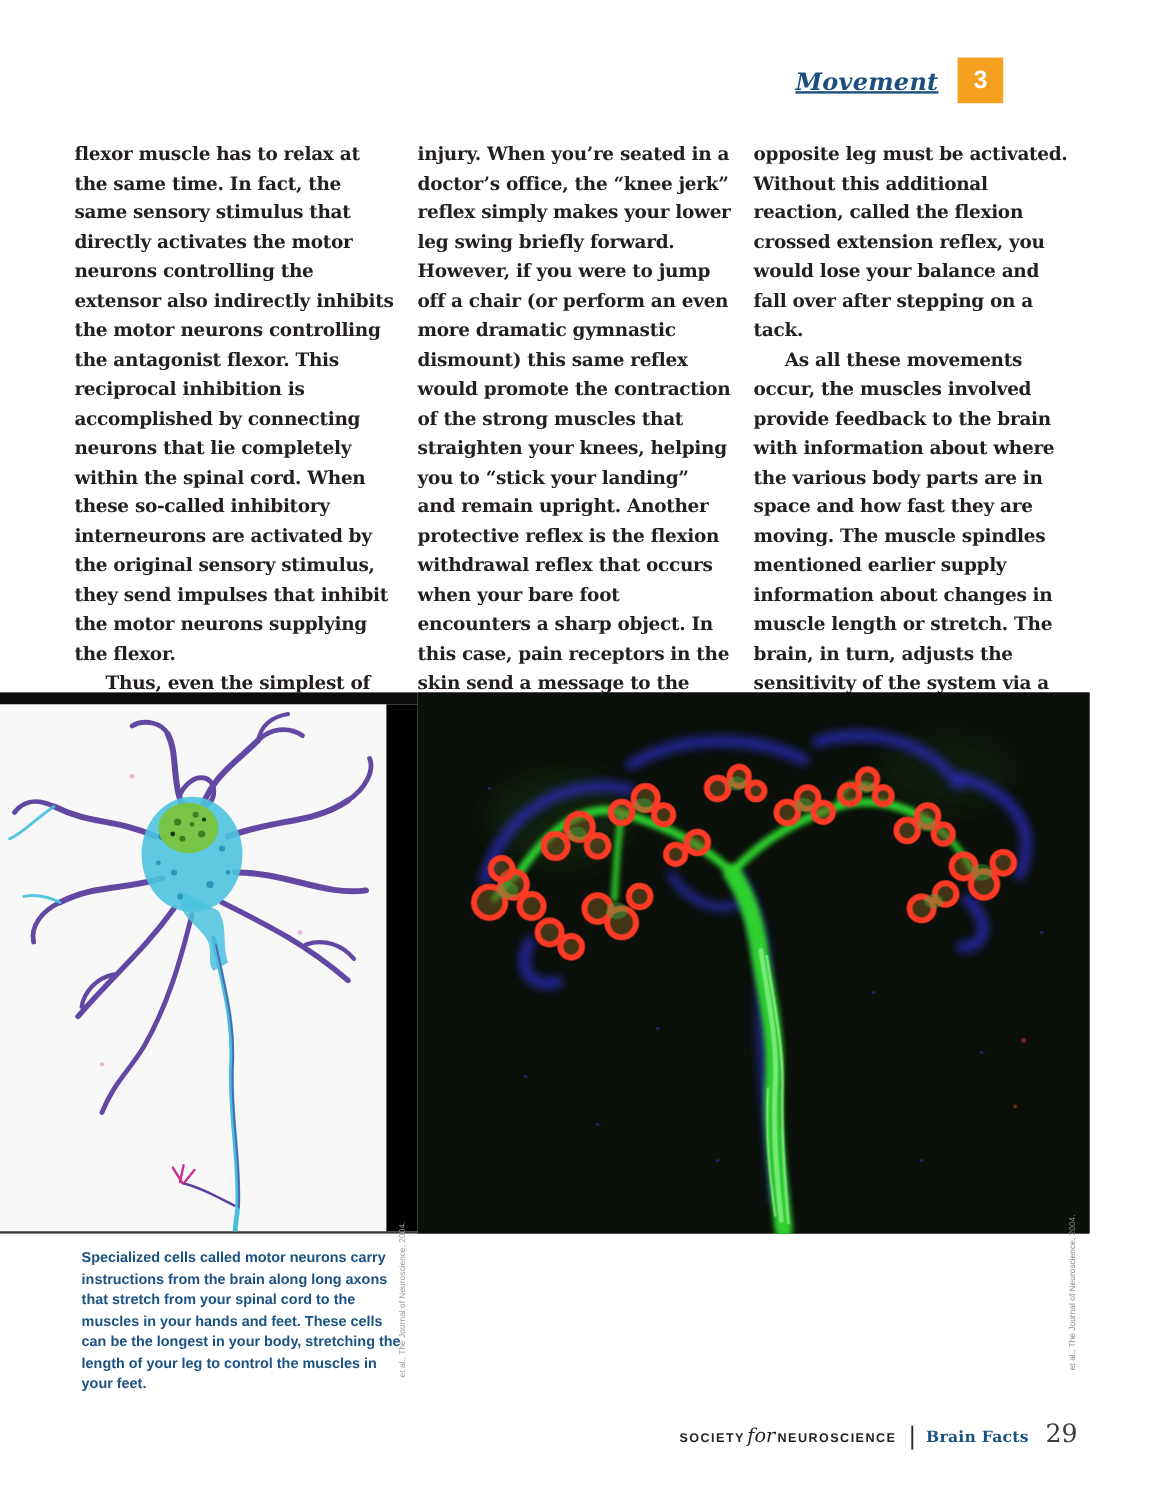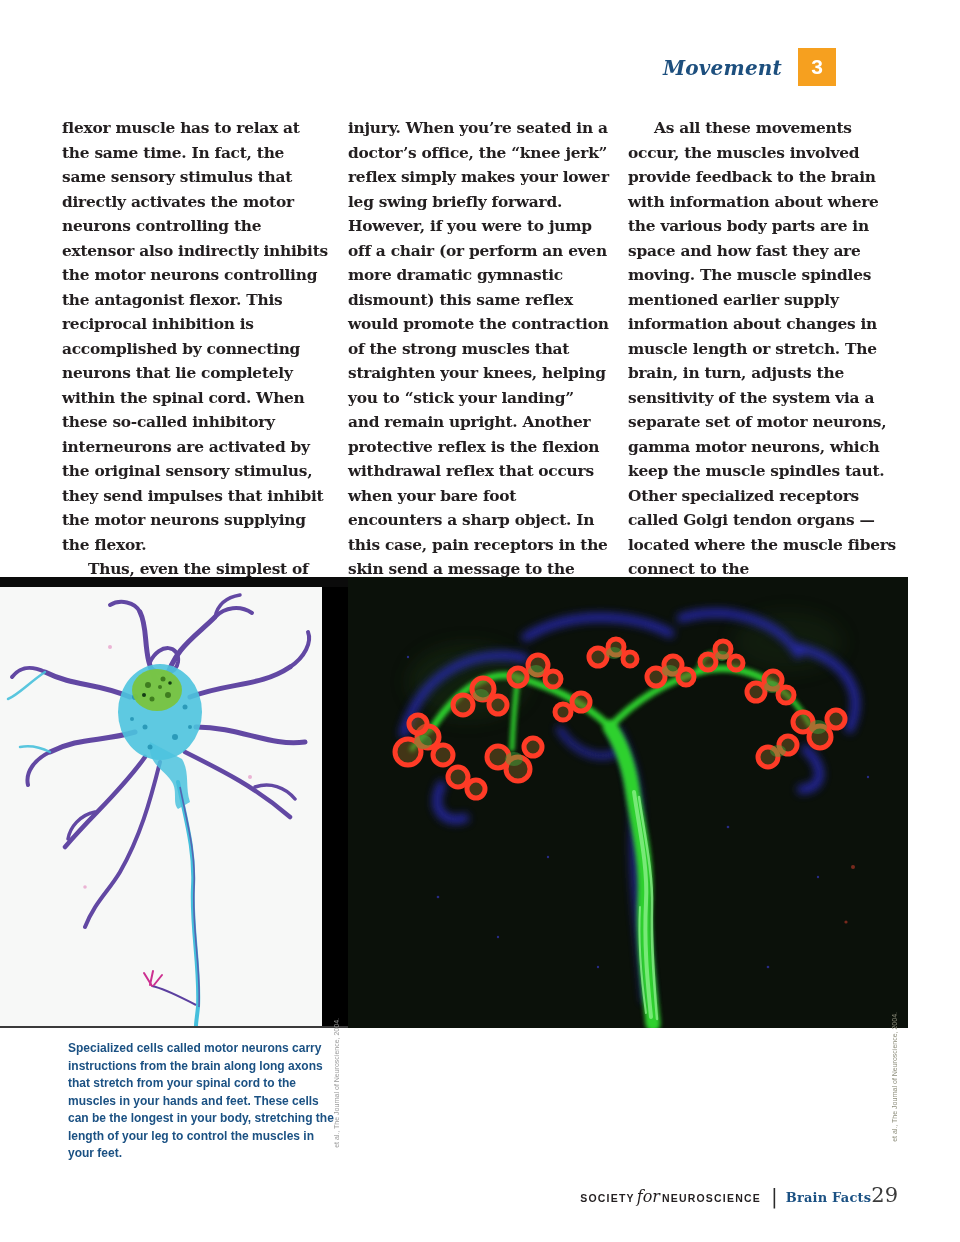--- a/index.html
+++ b/index.html
@@ -2,21 +2,21 @@
 <html lang="en"><head>
 <meta charset="utf-8">
 <style>
   html,body{margin:0;padding:0;background:#e8e8e8;}
   .page{position:relative;width:960px;height:1242px;background:#ffffff;overflow:hidden;
         font-family:"DejaVu Serif","Liberation Serif",serif;}
 
   
   .chapter-head{position:absolute;top:48px;left:62px;right:62px;height:38px;}
   .chapter-title{position:absolute;right:116px;top:8px;font-style:italic;font-weight:700;
-        font-size:20px;color:#1d4f7e;letter-spacing:.2px;}
+        font-size:20px;color:#1d4f7e;letter-spacing:.2px;text-decoration:underline;}
   .chapter-badge{position:absolute;right:62px;top:0;width:38px;height:38px;background:#f6a01f;
         display:flex;align-items:center;justify-content:center;}
   .chapter-badge span{color:#ffffff;font-family:"Liberation Sans",sans-serif;
         font-weight:700;font-size:21px;}
 
   
   .cols{position:absolute;left:62px;top:116px;width:836px;display:flex;}
   .col{color:#231f20;font-weight:700;font-size:15.4px;line-height:24.5px;
        letter-spacing:-0.25px;text-align:left;hyphens:auto;}
   .col p{margin:0;}
@@ -43,21 +43,21 @@
   .caption-right{left:348px;top:1040px;width:552px;}
 
   
   .footer{position:absolute;right:62px;top:1183px;display:flex;align-items:baseline;}
   .soc{font-family:"Liberation Sans",sans-serif;font-weight:700;color:#231f20;
        font-size:10.5px;letter-spacing:1.2px;}
   .soc-for{font-family:"DejaVu Serif",serif;font-style:italic;font-weight:400;
        font-size:16px;letter-spacing:0;text-transform:none;color:#231f20;margin:0 2px;}
   .foot-sep{color:#2a2a2a;font-size:20px;margin:0 8px 0 10px;font-weight:400;position:relative;top:1px;}
   .book-title{color:#1b5183;font-weight:700;font-size:13px;letter-spacing:.2px;}
-  .page-num{color:#3a3a3a;font-size:21px;margin-left:0;}
+  .page-num{color:#3a3a3a;font-size:21px;margin-left:14px;}
 </style>
 </head>
 <body>
 
 <div class="page">
 
   <div class="chapter-head">
     <div class="chapter-title">Movement</div>
     <div class="chapter-badge">
       <span>3</span>
@@ -67,20 +67,21 @@
   <div class="cols">
     <div class="col col1">
       <p>flexor muscle has to relax at the same time. In fact, the same sensory stimulus that directly activates the motor neurons controlling the extensor also indirectly inhibits the motor neurons controlling the antagonist flexor. This reciprocal inhibition is accomplished by connecting neurons that lie completely within the spinal cord. When these so-called inhibitory interneurons are activated by the original sensory stimulus, they send impulses that inhibit the motor neurons supplying the flexor.</p>
       <p class="indent">Thus, even the simplest of reflexes involves the synchronous activation (and inactivation) of multiple sets of motor neurons controlling both agonist and antagonist muscles.</p>
       <p class="indent">Many reflexes protect you from</p>
     </div>
     <div class="col col2">
       <p>injury. When you’re seated in a doctor’s office, the “knee jerk” reflex simply makes your lower leg swing briefly forward. However, if you were to jump off a chair (or perform an even more dramatic gymnastic dismount) this same reflex would promote the contraction of the strong muscles that straighten your knees, helping you to “stick your landing” and remain upright. Another protective reflex is the flexion withdrawal reflex that occurs when your bare foot encounters a sharp object. In this case, pain receptors in the skin send a message to the spinal cord, alpha motor neurons are activated, and the leg is immediately lifted (flexion). At the same time, because your body weight is supported on both legs, the extensors of the</p>
     </div>
     <div class="col col3">
+      <p>opposite leg must be activated. Without this additional reaction, called the flexion crossed extension reflex, you would lose your balance and fall over after stepping on a tack.</p>
       <p class="indent">As all these movements occur, the muscles involved provide feedback to the brain with information about where the various body parts are in space and how fast they are moving. The muscle spindles mentioned earlier supply information about changes in muscle length or stretch. The brain, in turn, adjusts the sensitivity of the system via a separate set of motor neurons, gamma motor neurons, which keep the muscle spindles taut. Other specialized receptors called Golgi tendon organs — located where the muscle fibers connect to the</p>
     </div>
   </div>
 
   <div class="fig-left">
     <svg width="322" height="439" viewBox="0 0 322 439">
       <rect x="0" y="0" width="322" height="439" fill="#f7f8f7"></rect>
       <g fill="none" stroke="#5b3f9f" stroke-width="5" stroke-linecap="round" opacity="0.95">
         <path d="M160,100 C140,70 150,45 140,25"></path>
         <path d="M140,25 C135,15 120,12 110,18" stroke-width="4"></path>

